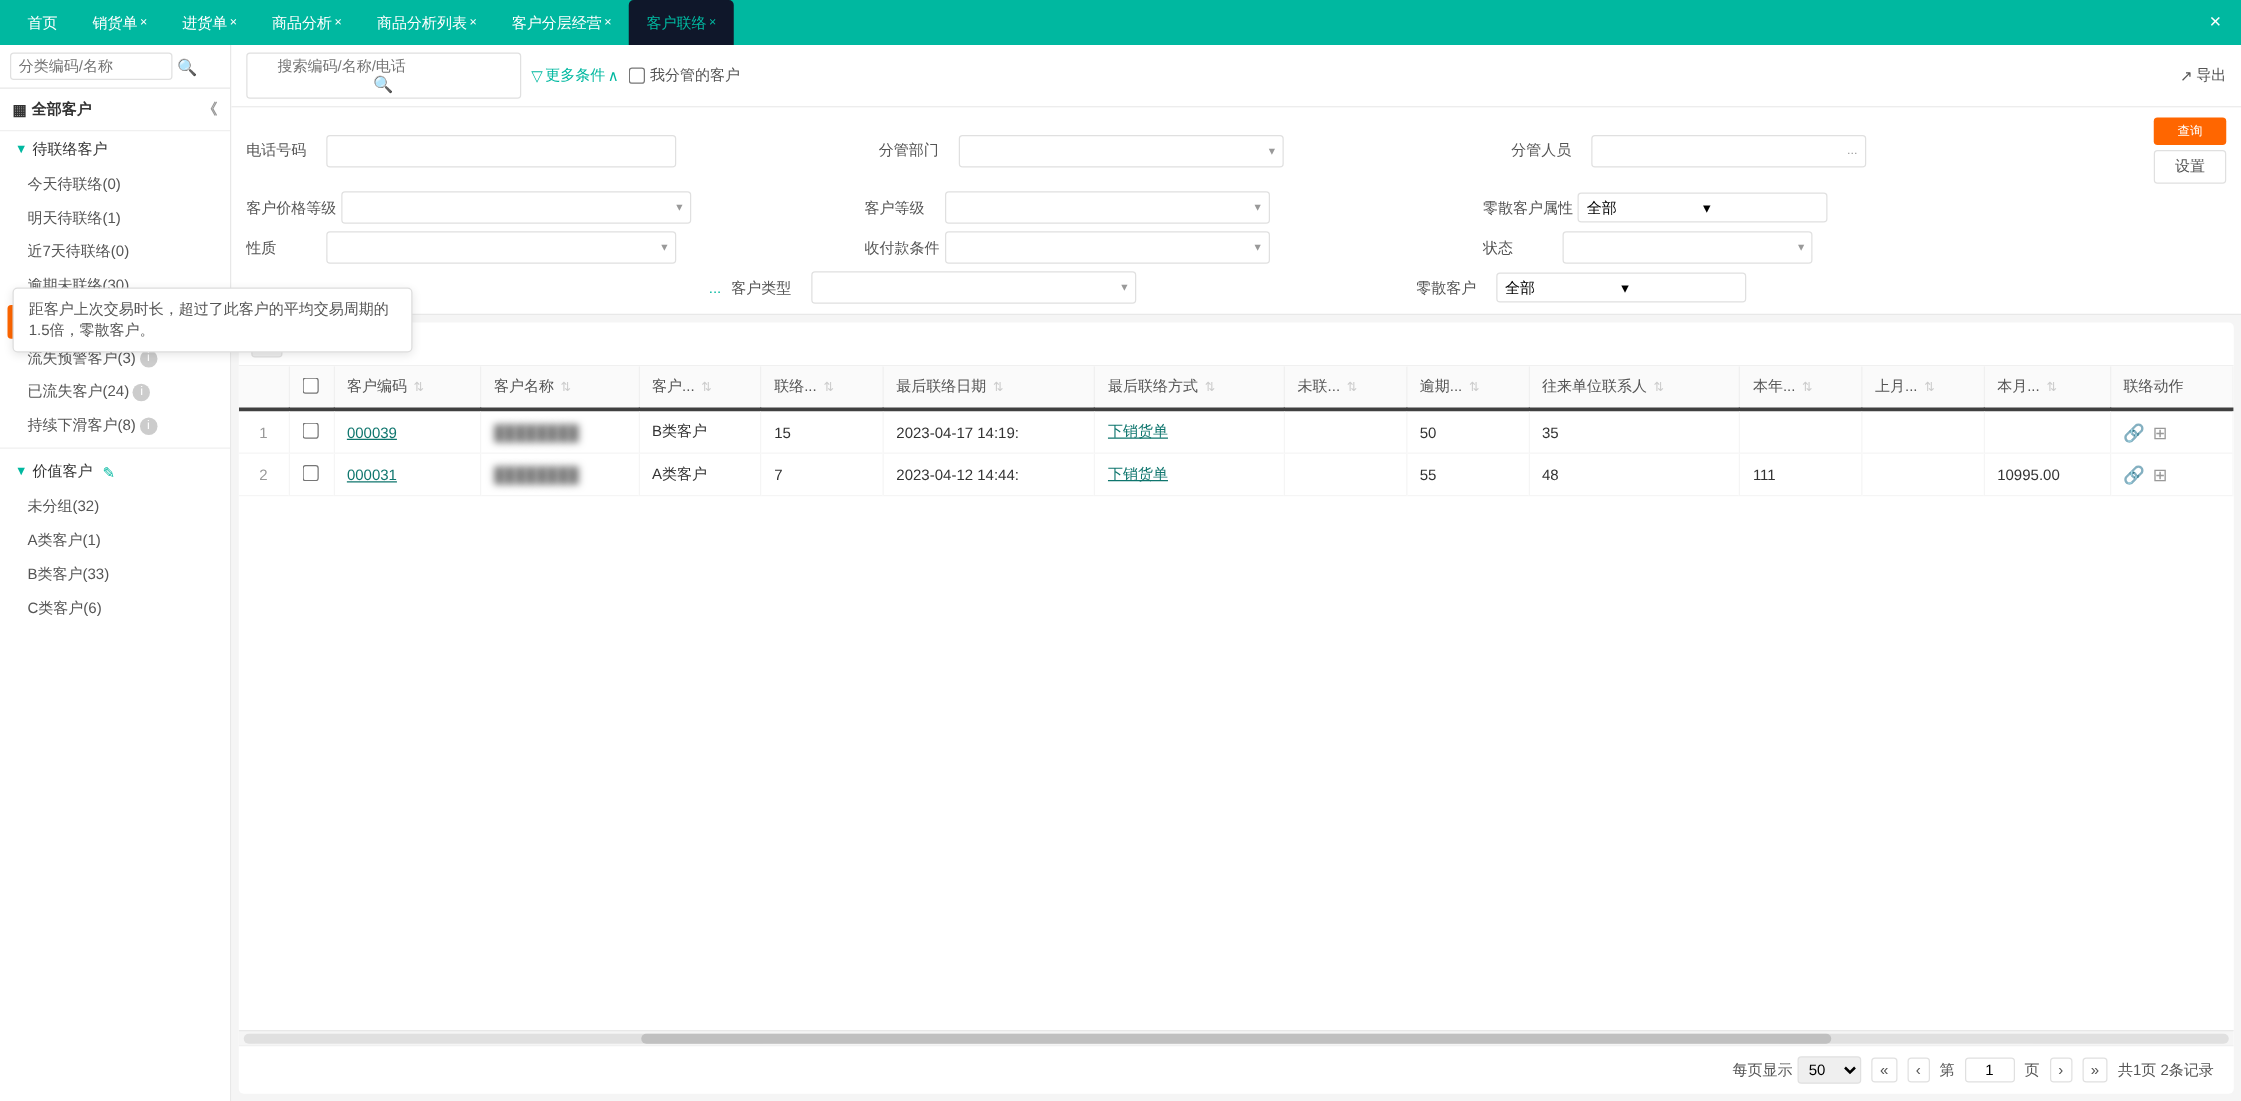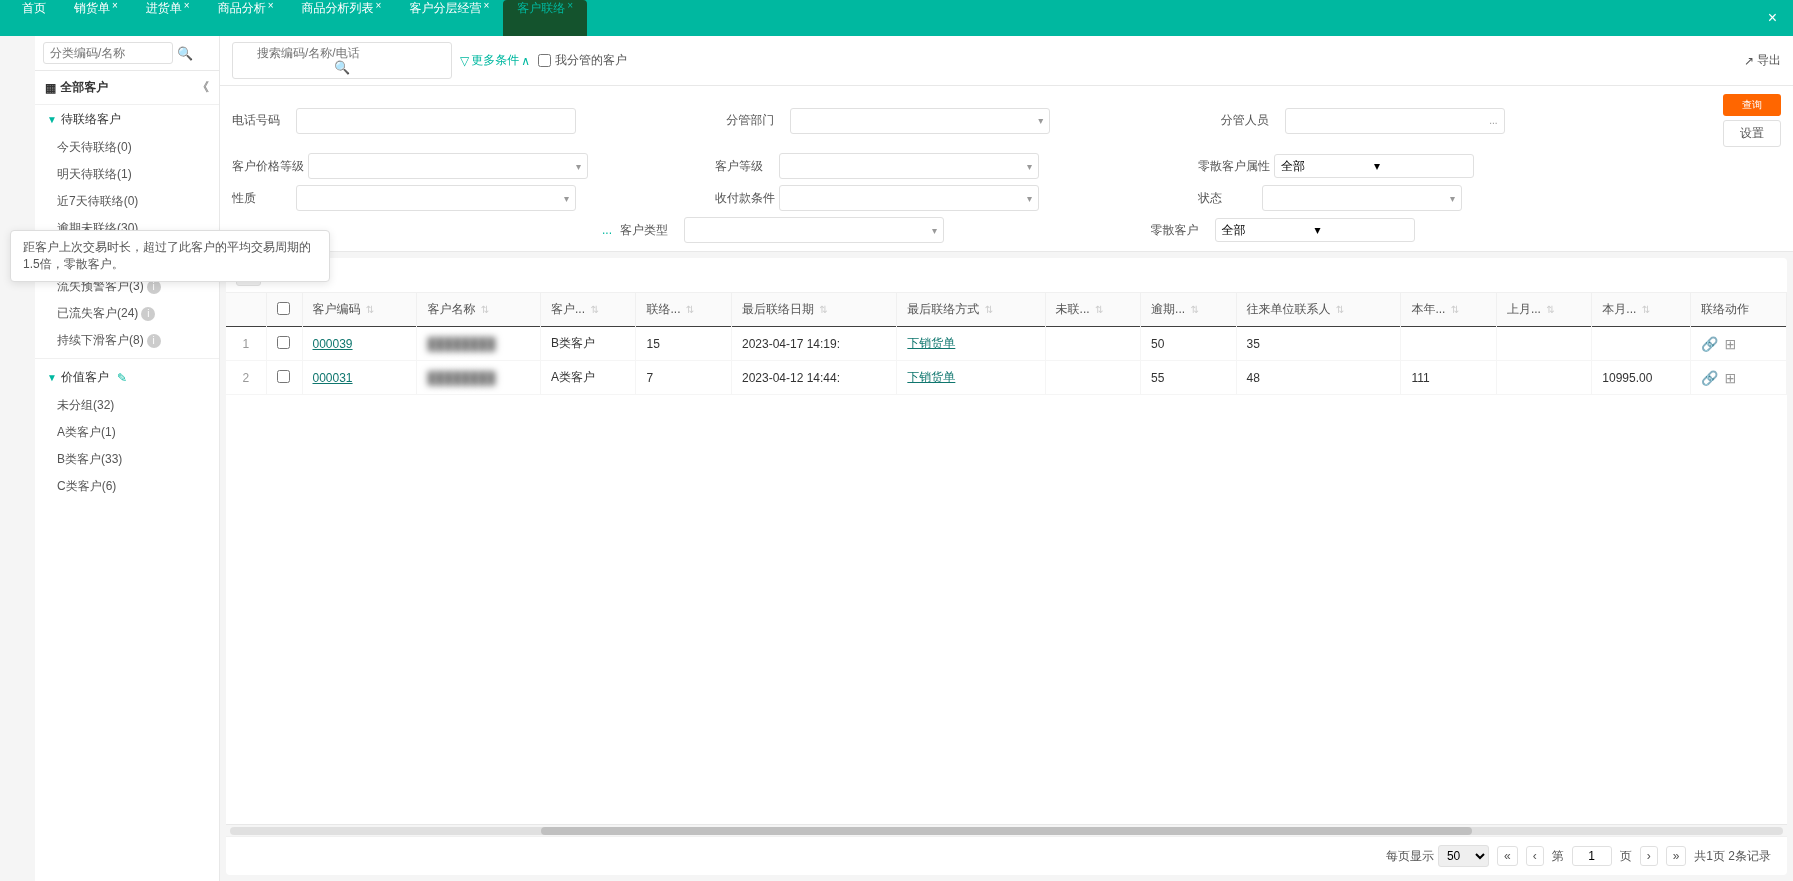--- a/index.html
+++ b/index.html
@@ -12,49 +12,48 @@
       display: flex;
       align-items: center;
       padding: 0 8px;
       color: white;
       position: relative;
     }
     .top-nav .nav-item {
       padding: 0 14px;
       height: 36px;
       display: flex;
-      align-items: flex-start;
+      align-items: center;
       cursor: pointer;
       white-space: nowrap;
       font-size: 13px;
       color: white;
     }
     .top-nav .nav-item.active {
-      background: #14532d;
+      background: #0f172a;
       color: #00b8a0;
       border-radius: 4px 4px 0 0;
     }
     .top-nav .close-btn {
       margin-left: 2px;
       cursor: pointer;
       font-size: 10px;
     }
     .top-nav-right {
       margin-left: auto;
       color: white;
       cursor: pointer;
       font-size: 16px;
       padding: 0 8px;
     }
 
     
     .main-layout {
       display: flex;
       height: calc(881px - 36px);
-      margin-left: 35px;
     }
 
     
     .sidebar {
       width: 185px;
       background: white;
       border-right: 1px solid #e8e8e8;
       display: flex;
       flex-direction: column;
       overflow-y: auto;
@@ -312,21 +311,21 @@
       overflow-x: auto;
       overflow-y: auto;
     }
     table {
       width: 100%;
       border-collapse: collapse;
       font-size: 12px;
     }
     thead tr {
       background: #fafafa;
-      border-bottom: 1px solid #404040;
+      border-bottom: 3px solid #404040;
     }
     thead th {
       padding: 8px 10px;
       text-align: left;
       color: #555;
       font-weight: normal;
       border-right: 1px solid #f0f0f0;
       white-space: nowrap;
     }
     thead th.sortable { cursor: pointer; }

